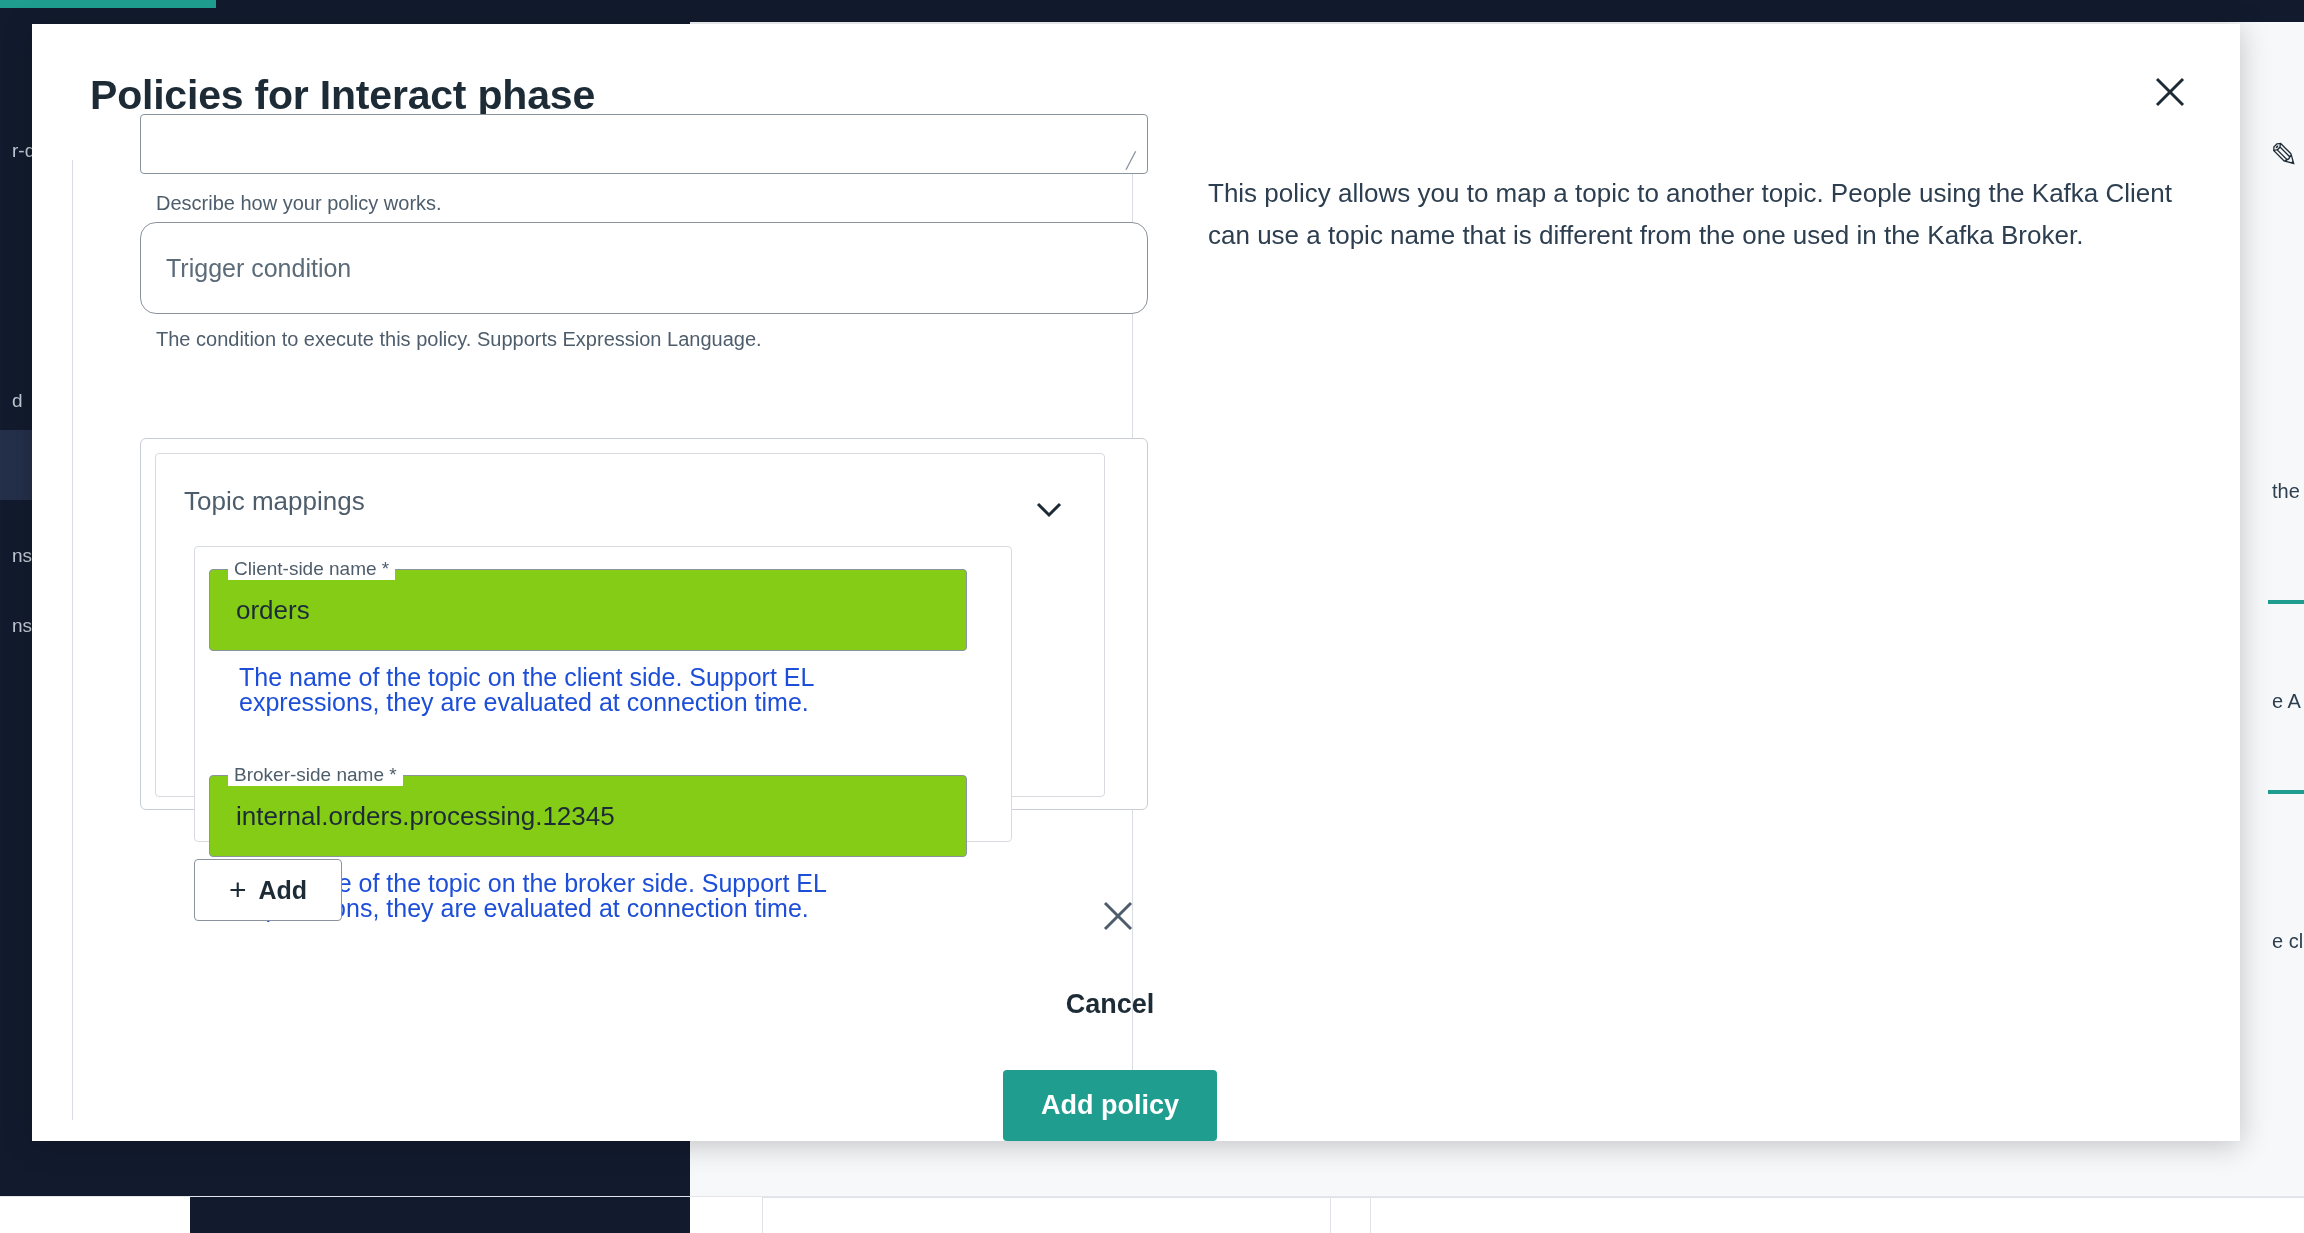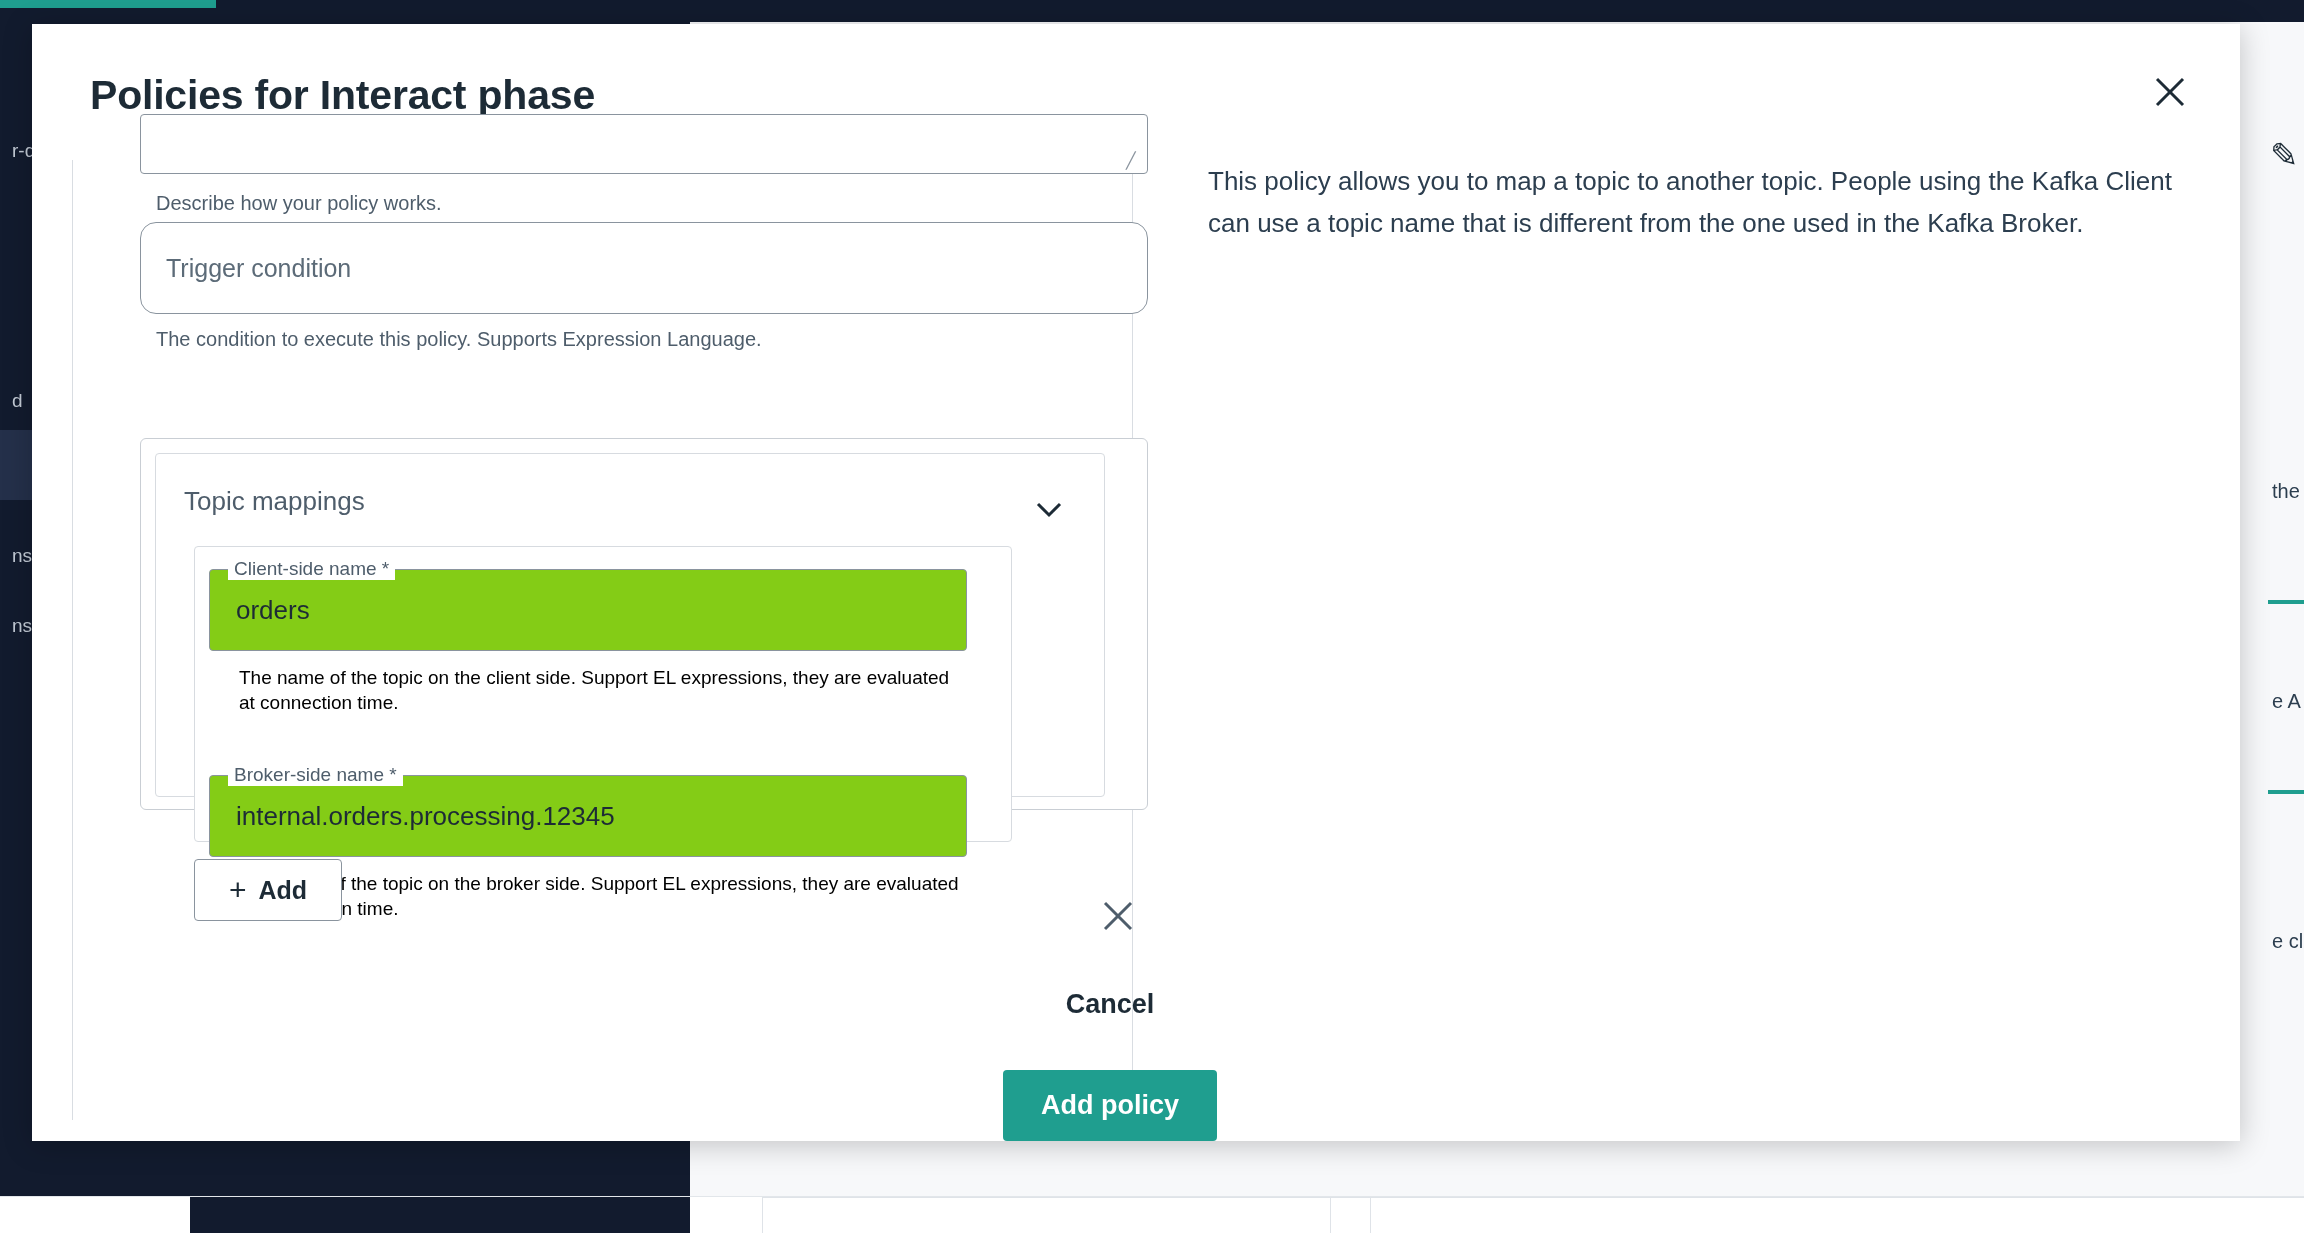--- a/index.html
+++ b/index.html
@@ -287,22 +287,22 @@
     position: absolute;
     left: 26px;
     top: 50%;
     transform: translateY(-50%);
     font-size: 26px;
     color: #1d2b36;
     white-space: nowrap;
   }
   .field-help {
     position: absolute;
-    color: #000000;
-    font-size: 19px;
+    color: #1d4ed8;
+    font-size: 25px;
     line-height: 25px;
     width: 720px;
   }
 
   .remove-btn {
     position: absolute;
     left: 978px;
     top: 732px;
     width: 48px;
     height: 48px;
@@ -336,21 +336,21 @@
   .add-btn .lbl {
     font-size: 25px;
     font-weight: bold;
     color: #1d2b36;
   }
 
   
   .desc-col {
     position: absolute;
     left: 1176px;
-    top: 0;
+    top: 12px;
     width: 1000px;
   }
   .desc-text {
     font-size: 26px;
     line-height: 42px;
     color: #2c3e4f;
   }
 
   
   .modal-footer {

